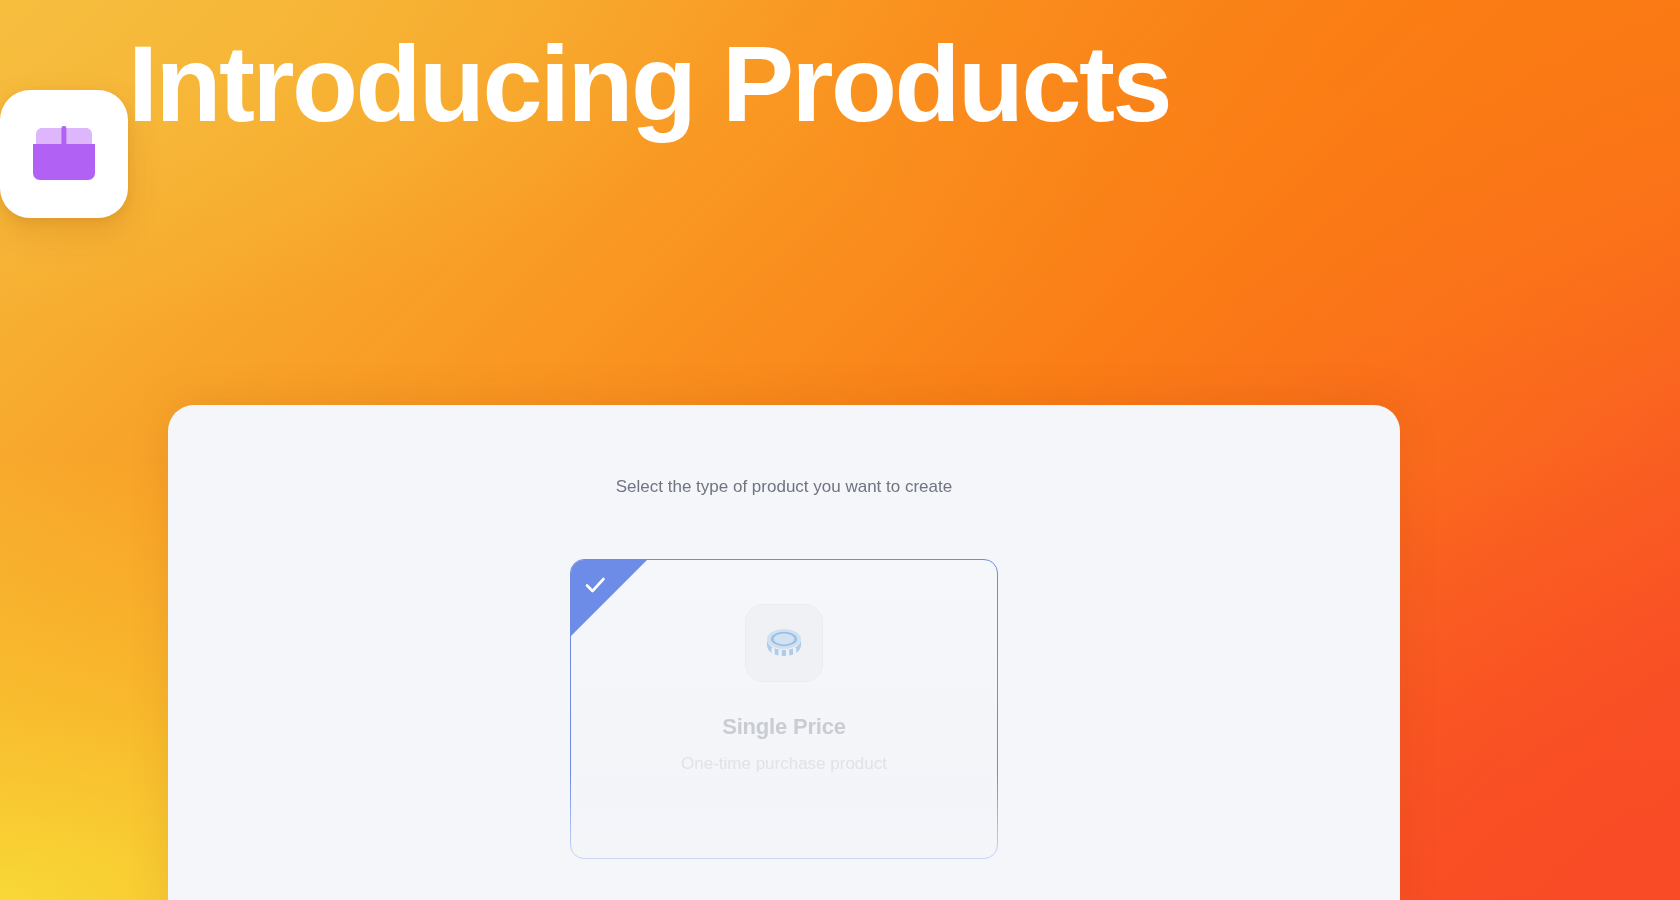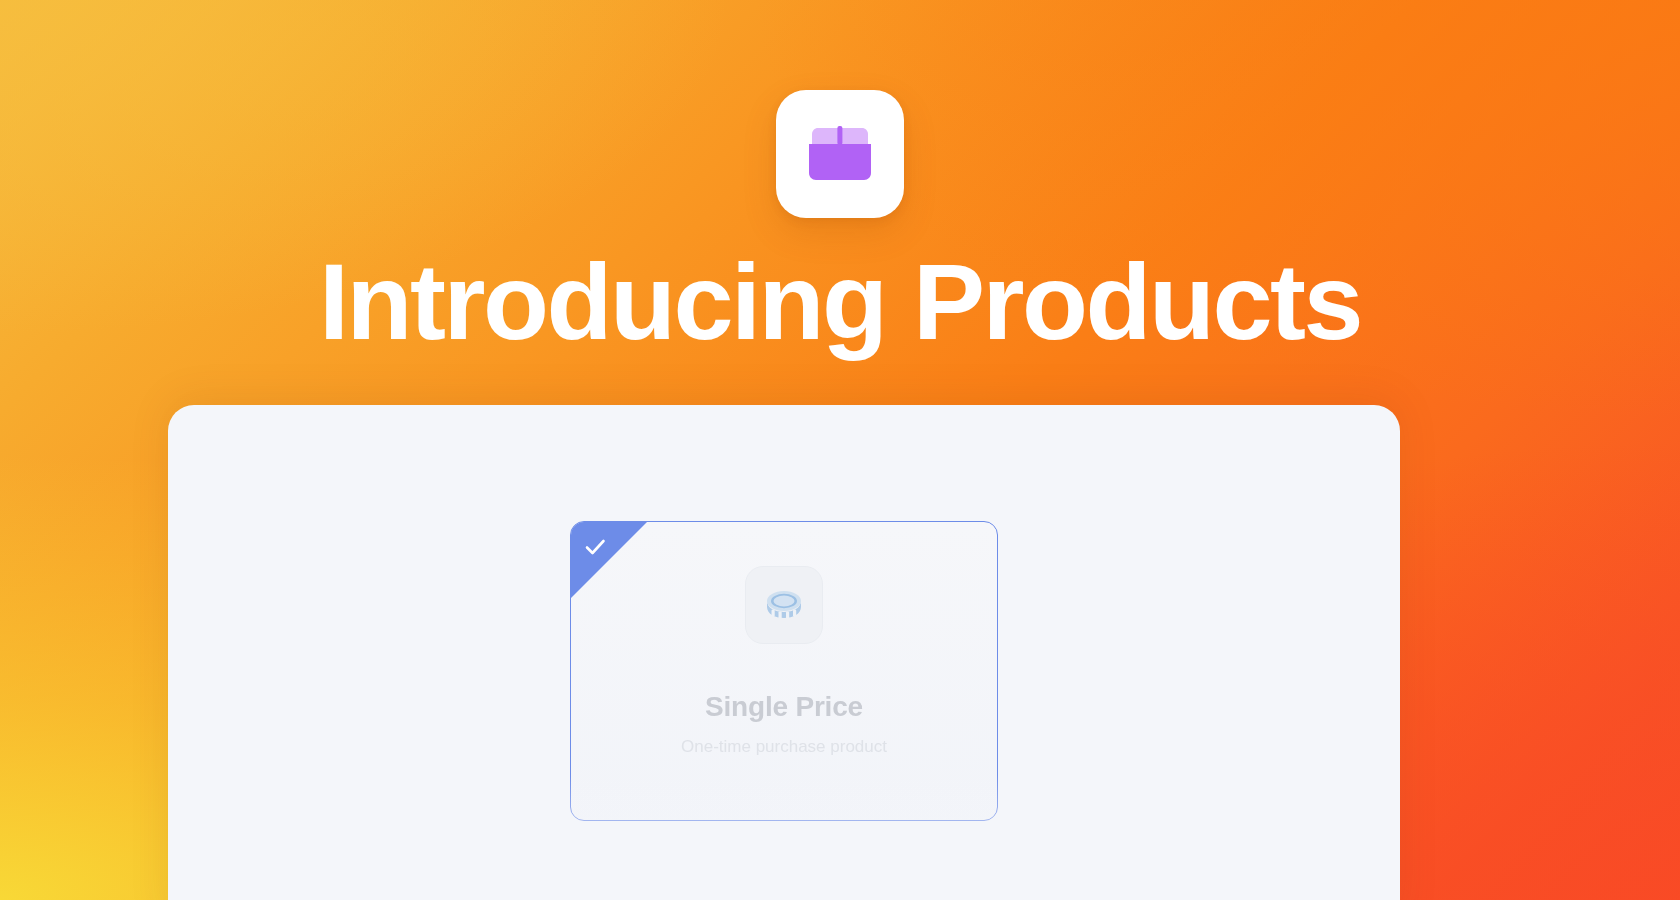--- a/index.html
+++ b/index.html
@@ -41,22 +41,21 @@
       radial-gradient(90% 85% at 100% 100%, rgba(249,74,36,0.85) 0%, rgba(249,74,36,0) 60%),
       radial-gradient(70% 60% at 0% 0%, rgba(246,190,62,0.75) 0%, rgba(246,190,62,0) 62%);
   }
 
   
   .hero {
     position: relative;
     width: 1680px;
     height: 900px;
     display: flex;
-    flex-direction: column;
-    align-items: center;
+    flex-direction: row;
   }
 
   .app-icon {
     margin-top: 90px;
     width: 128px;
     height: 128px;
     border-radius: 30px;
     background: #ffffff;
     box-shadow: 0 14px 34px rgba(150, 60, 0, 0.16), 0 3px 10px rgba(140, 55, 0, 0.10);
     display: flex;
@@ -163,22 +162,22 @@
     height: 78px;
     border-radius: 18px;
     background: #eff1f5;
     border: 1px solid #e9ecf1;
     display: flex;
     align-items: center;
     justify-content: center;
   }
 
   .card-title {
-    margin-top: 47px;
-    font-size: 28px;
+    margin-top: 32px;
+    font-size: 22px;
     font-weight: 700;
     color: #c9ccd3;
     letter-spacing: -0.2px;
   }
 
   .card-desc {
     margin-top: 14px;
     font-size: 17px;
     color: #dfe2e8;
     font-weight: 400;
@@ -217,20 +216,21 @@
         <rect x="35.4" y="10" width="5" height="19" rx="2" fill="#b162f5"></rect>
       </svg>
     </span>
   </div>
 
   <h1 class="hero-title">Introducing Products</h1>
 
   <div class="panel">
 
 
+    <p class="panel-subheading">Select the type of product you want to create</p>
 
     <div class="card-row">
 
       <div class="type-card selected">
 
         <div class="corner-check">
           <div class="tri"></div>
           <span class="tick">
             <svg width="26" height="26" viewBox="0 0 26 26" aria-hidden="true">
               <path d="M5 13.5 L10.5 19 L21.5 7" fill="none" stroke="#ffffff" stroke-width="2.6" stroke-linecap="round" stroke-linejoin="round"></path>

